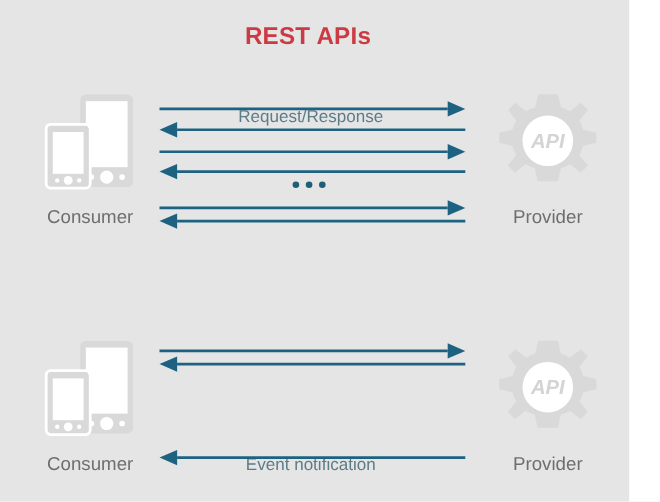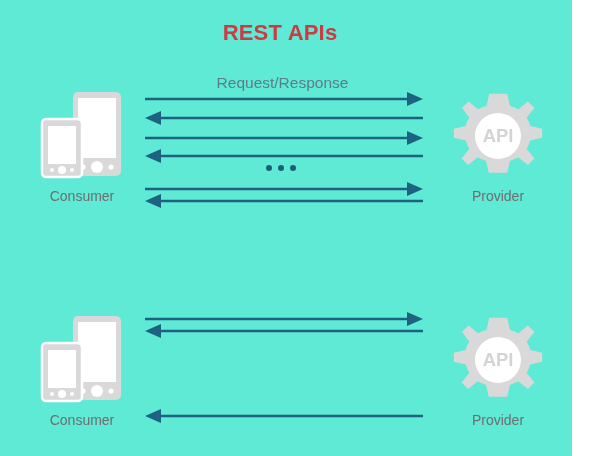--- a/index.html
+++ b/index.html
@@ -13,21 +13,21 @@
     position: relative;
     overflow: hidden;
     font-family: "Liberation Sans", sans-serif;
     -webkit-font-smoothing: antialiased;
   }
   .canvas {
     position: absolute;
     inset: 0;
     width: 572px;
     height: 456px;
-    background: #5eead4;
+    background: #e5e5e5;
   }
 
   
   .section-title {
     position: absolute;
     left: 0;
     width: 560px;
     text-align: center;
     color: #cc3b43;
     font-weight: bold;
@@ -40,51 +40,53 @@
 
   
   .endpoint {
     position: absolute;
     width: 120px;
     text-align: center;
   }
   .endpoint .caption {
     margin-top: 6px;
     color: #6e6e6e;
-    font-size: 14px;
+    font-size: 17px;
     font-family: "Liberation Sans", sans-serif;
   }
   #consumer-top    { left: 22px;  top: 82px; }
   #provider-top    { left: 438px; top: 82px; }
   #consumer-bottom { left: 22px;  top: 306px; }
   #provider-bottom { left: 438px; top: 306px; }
 
   .icon-box {
     width: 120px;
     height: 100px;
     display: flex;
-    align-items: flex-end;
+    align-items: flex-start;
     justify-content: center;
+    font-style: italic;
   }
 
   
   .arrow-row {
     position: absolute;
     height: 14px;
   }
   .arrow-row svg { display: block; overflow: visible; }
 
   
   .flow-label {
     position: absolute;
     text-align: center;
     color: #5c7c88;
     font-size: 15.5px;
     font-family: "Liberation Sans", sans-serif;
     white-space: nowrap;
+    margin-top: 24px;
   }
 
   
   #ellipsis {
     position: absolute;
     left: 258px;
     top: 160px;
     width: 46px;
     height: 16px;
     display: flex;
@@ -231,20 +233,21 @@
     </svg>
   </div>
 
   <div class="arrow-row" style="left:145px; top:324px;">
     <svg width="278" height="14" viewBox="0 0 278 14">
       <line x1="16" y1="7" x2="278" y2="7" stroke="#1d6280" stroke-width="2.4"></line>
       <polygon points="16,0 0,7 16,14" fill="#1d6280"></polygon>
     </svg>
   </div>
 
+  <div class="flow-label" style="left:145px; top:390px; width:275px;">Event notification</div>
 
   <div class="arrow-row" style="left:145px; top:409px;">
     <svg width="278" height="14" viewBox="0 0 278 14">
       <line x1="16" y1="7" x2="278" y2="7" stroke="#1d6280" stroke-width="2.4"></line>
       <polygon points="16,0 0,7 16,14" fill="#1d6280"></polygon>
     </svg>
   </div>
 
 </div>
 

